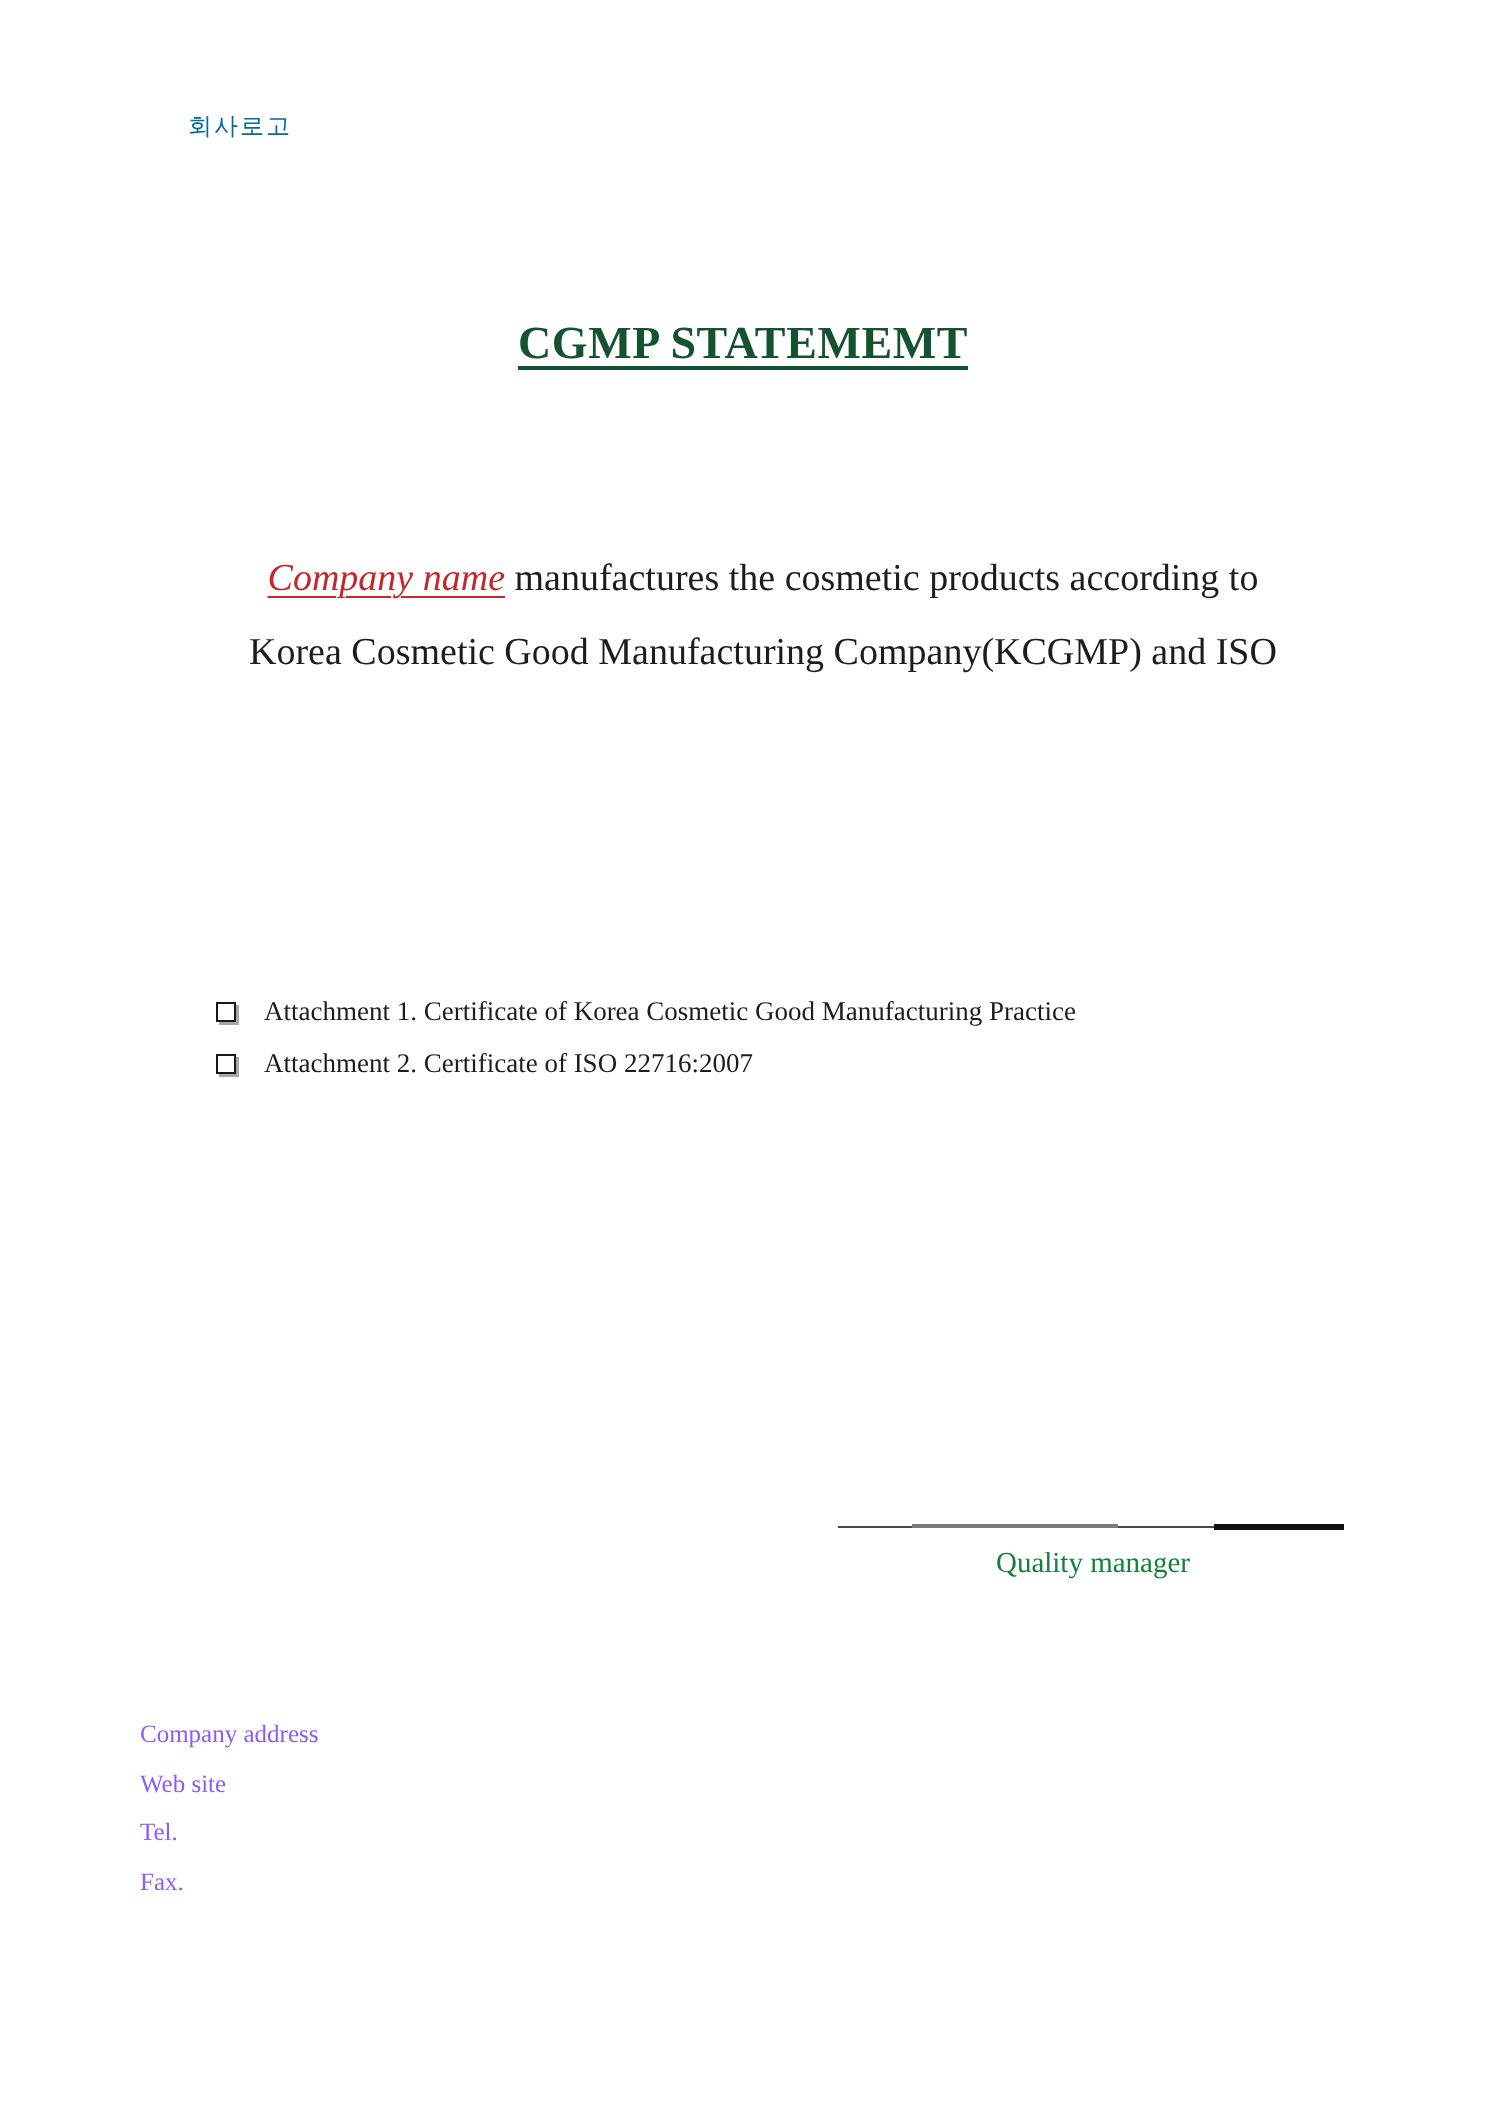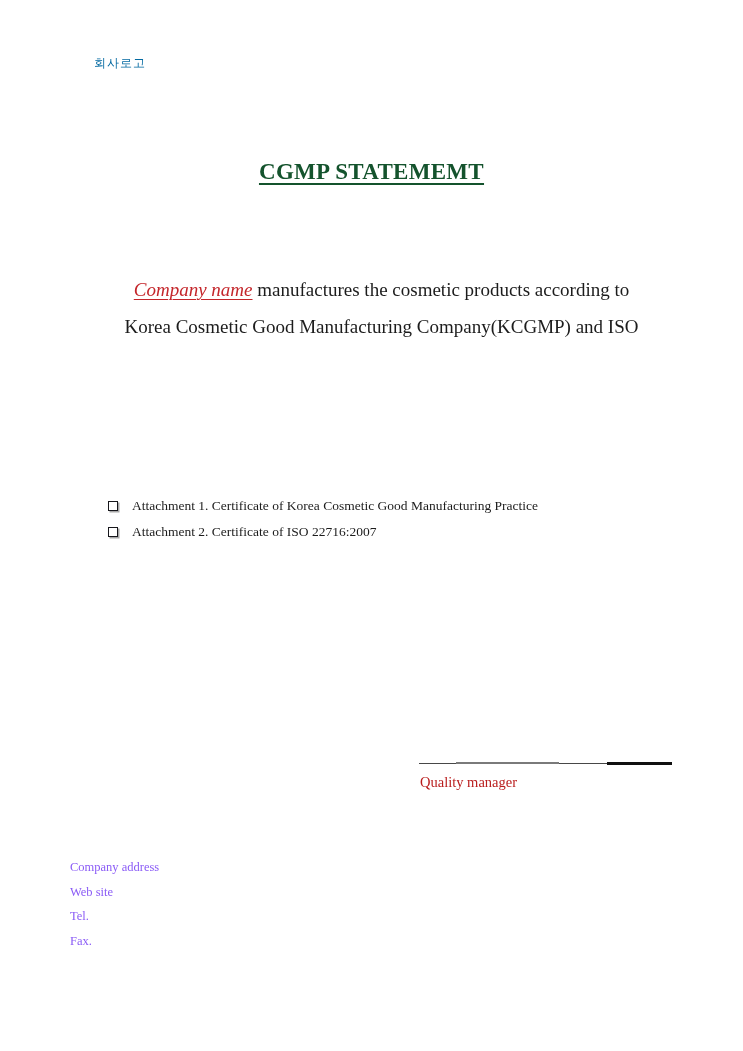--- a/index.html
+++ b/index.html
@@ -86,23 +86,23 @@
   }
   .sig-seg { position: absolute; }
   .sig-base  { left: 0;     top: 3px; width: 253px; height: 1px; background: #474747; }
   .sig-mid   { left: 37px;  top: 2px; width: 103px; height: 2px; background: #7a7a7a; }
   .sig-right { left: 188px; top: 2px; width: 65px;  height: 3px; background: #101010; }
   .signature-role {
     position: absolute;
     left: 420px;
     top: 774px;
     width: 253px;
-    text-align: left;
+    text-align: center;
     font-size: 14.5px;
-    color: #b91c1c;
+    color: #15803d;
   }
   .footer-contact {
     position: absolute;
     left: 70px;
     top: 855px;
     font-size: 12.5px;
     line-height: 24.5px;
     color: #8b5cf6;
   }
 </style>

